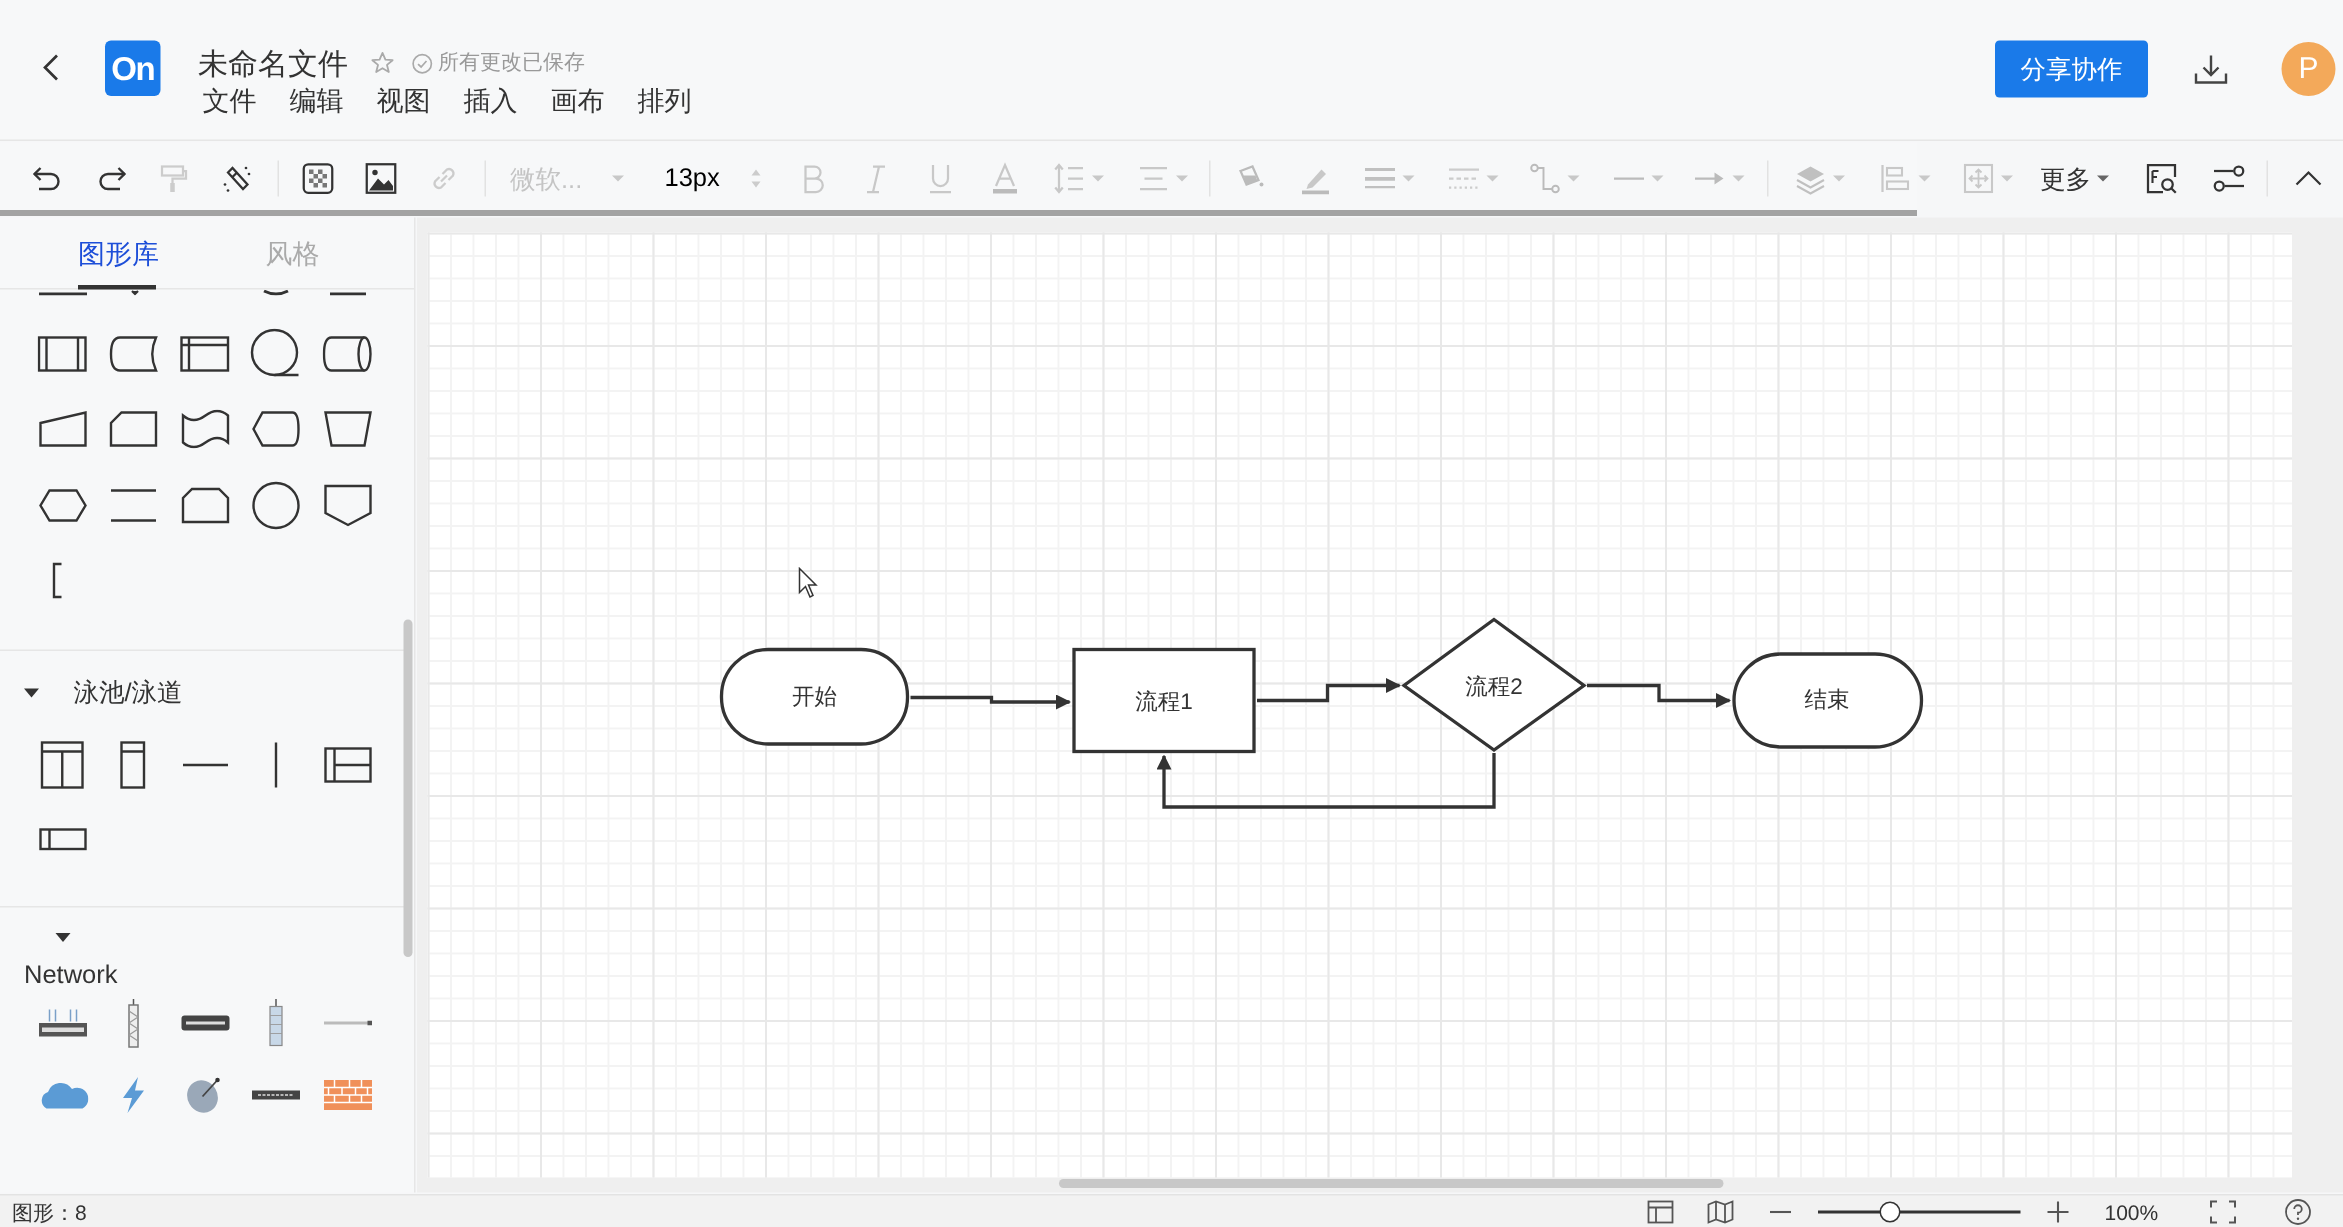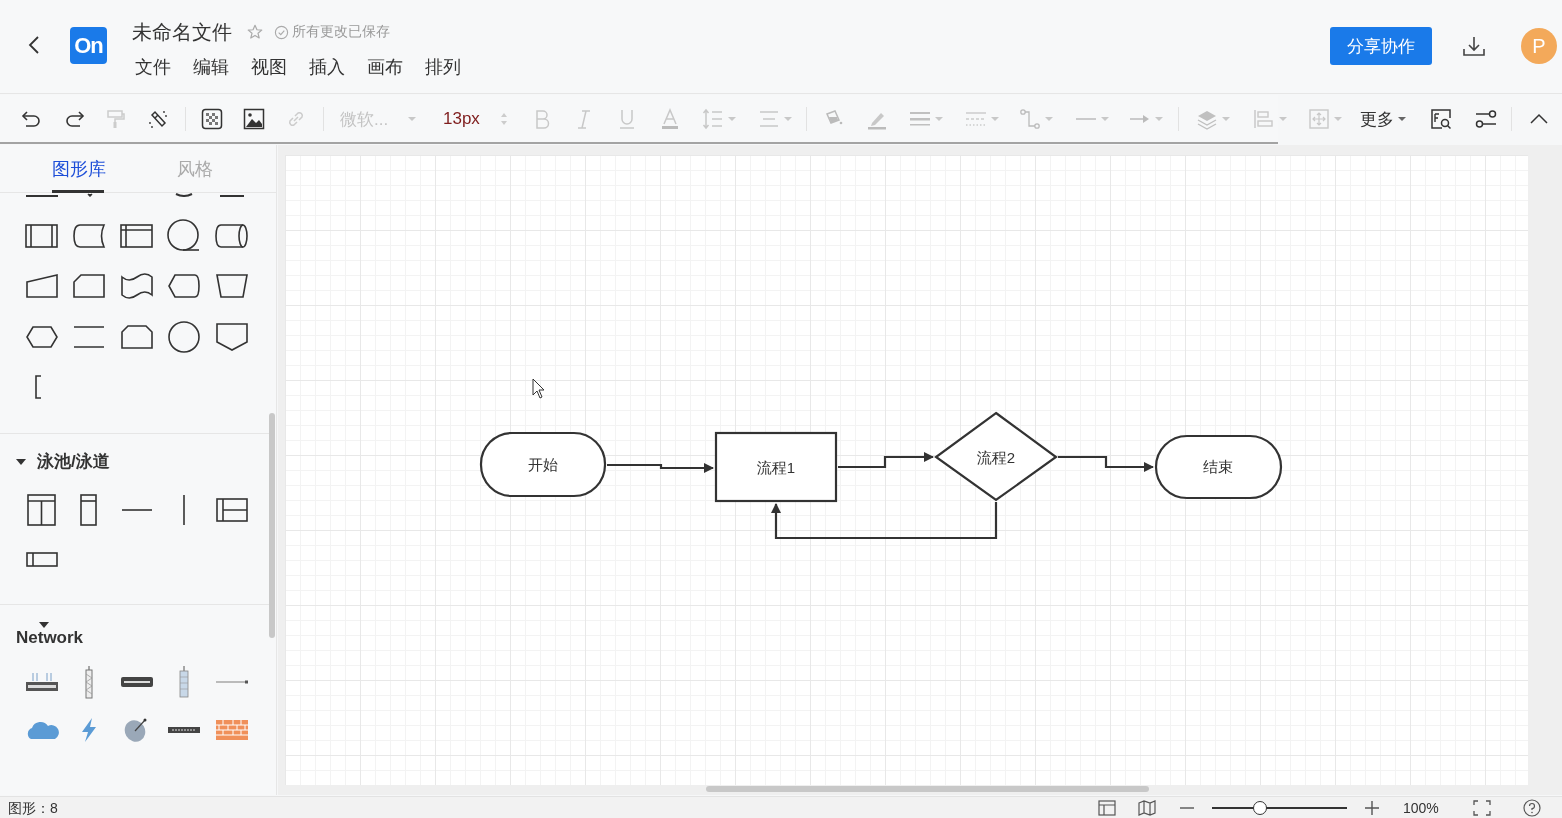--- a/index.html
+++ b/index.html
@@ -1,48 +1,48 @@
 <!DOCTYPE html>
 <html><head>
 <meta charset="utf-8">
 <style>
   * { box-sizing: border-box; margin: 0; padding: 0; }
   html, body { width: 1562px; height: 818px; overflow: hidden; background: #f6f7f8; font-family: "Liberation Sans", "DejaVu Sans", sans-serif; color: #333; }
   .header { position: absolute; left: 0; top: 0; width: 1562px; height: 94px; background: #f7f8f9; border-bottom: 1px solid #e6e6e6; }
   .back { position: absolute; left: 22px; top: 30px; width: 24px; height: 30px; display: flex; align-items: center; justify-content: center; cursor: pointer; }
   .logo { position: absolute; left: 70px; top: 27px; width: 37px; height: 37px; background: #1a7ae9; border-radius: 4px; color: #fff; font-weight: bold; font-size: 22px; display: flex; align-items: center; justify-content: center; letter-spacing: -1px; }
-  .title-row { position: absolute; left: 132px; top: 18px; display: flex; align-items: center; height: 28px; }
+  .title-row { position: absolute; left: 132px; top: 28px; display: flex; align-items: center; height: 28px; }
   .doc-title { font-size: 20px; color: #333; }
   .star { margin-left: 14px; width: 18px; height: 18px; display: flex; align-items: center; }
   .saved { margin-left: 10px; font-size: 14px; color: #999; display: flex; align-items: center; gap: 3px; }
   .menu { position: absolute; left: 135px; top: 55px; display: flex; gap: 0; }
   .menu span { font-size: 18px; color: #333; margin-right: 22px; cursor: pointer; }
   .share-btn { position: absolute; left: 1330px; top: 27px; width: 102px; height: 38px; background: #1a7ae9; color: #fff; border-radius: 3px; font-size: 17px; display: flex; align-items: center; justify-content: center; cursor: pointer; }
   .download { position: absolute; left: 1460px; top: 32px; width: 28px; height: 28px; cursor: pointer; }
   .avatar { position: absolute; left: 1521px; top: 28px; width: 36px; height: 36px; border-radius: 50%; background: #f3a95a; color: #fff; font-size: 20px; display: flex; align-items: center; justify-content: center; }
 
-  .toolbar { position: absolute; left: 0; top: 95px; width: 1278px; height: 49px; background: #f7f8f9; border-bottom: 2px solid #a3a3a3; }
+  .toolbar { position: absolute; left: 0; top: 95px; width: 1278px; height: 49px; background: #f7f8f9; border-bottom: 4px solid #a3a3a3; }
   .tb { position: absolute; top: 12px; height: 24px; display: flex; align-items: center; justify-content: center; cursor: pointer; }
   .tb svg { display: block; }
   .sep { position: absolute; top: 12px; width: 1px; height: 24px; background: #e2e2e2; }
   .caret { width: 0; height: 0; border-left: 4px solid transparent; border-right: 4px solid transparent; border-top: 4px solid #c8c8c8; margin-left: 4px; }
   .caret.dark { border-top-color: #666; }
   .font-name { font-size: 17px; color: #c4c4c4; }
-  .font-size { font-size: 17px; color: #7f1d1d; }
+  .font-size { font-size: 17px; color: #000000; }
   .more { font-size: 17px; color: #333; }
 
   .sidebar { position: absolute; left: 0; top: 145px; width: 277px; height: 650px; background: #f7f8f9; border-right: 1px solid #e6e6e6; overflow: hidden; }
   .tabs { position: absolute; left: 0; top: 0; width: 277px; height: 48px; border-bottom: 1px solid #e6e6e6; background: #f7f8f9; z-index: 2; }
   .tab { position: absolute; top: 12px; font-size: 18px; cursor: pointer; }
   .tab.active { color: #1d4ed8; }
   .tab.inactive { color: #aaa; }
   .tab-underline { position: absolute; left: 52px; top: 45px; width: 52px; height: 3px; background: #333; }
   .shape-grid { position: absolute; left: 0; width: 270px; }
   .shape { position: absolute; width: 40px; height: 40px; display: flex; align-items: center; justify-content: center; cursor: pointer; }
-  .section-head { position: absolute; left: 16px; display: flex; align-items: center; font-weight: bold; font-size: 17px; color: #333; cursor: pointer; }
+  .section-head { position: absolute; left: 16px; display: flex; align-items: center; font-weight: normal; font-size: 17px; color: #333; cursor: pointer; gap: 12px; }
   .tri { width: 0; height: 0; border-left: 5px solid transparent; border-right: 5px solid transparent; border-top: 6px solid #333; margin-right: 11px; }
   .divider { position: absolute; left: 0; width: 270px; height: 1px; background: #e6e6e6; }
   .more-shapes { position: absolute; left: 17px; top: 606px; width: 239px; height: 32px; border: 1px solid #1a7ae9; border-radius: 4px; color: #1a7ae9; font-size: 14px; display: flex; align-items: center; justify-content: center; background: #fff; cursor: pointer; }
   .vscroll { position: absolute; left: 269px; top: 268px; width: 6px; height: 225px; background: #c8c8c8; border-radius: 3px; cursor: pointer; }
 
   .canvas-wrap { position: absolute; left: 278px; top: 145px; width: 1284px; height: 650px; background: #efefef; }
   .canvas { position: absolute; left: 7px; top: 10px; width: 1243px; height: 630px; background-color: #fff;
     background-image:
       linear-gradient(#e8e8e8 1px, transparent 1px),
       linear-gradient(90deg, #e8e8e8 1px, transparent 1px),

